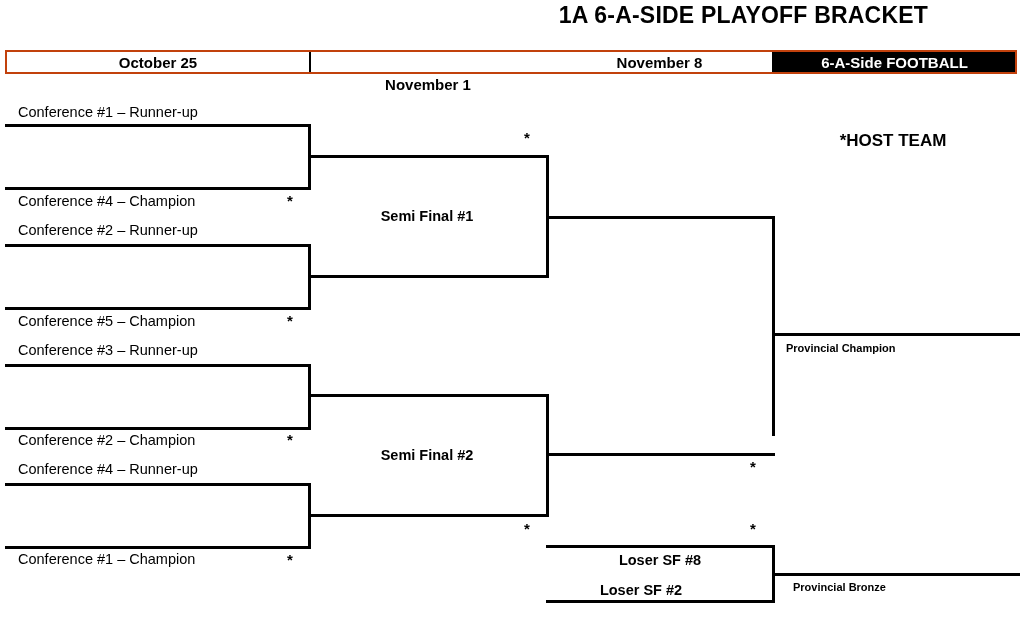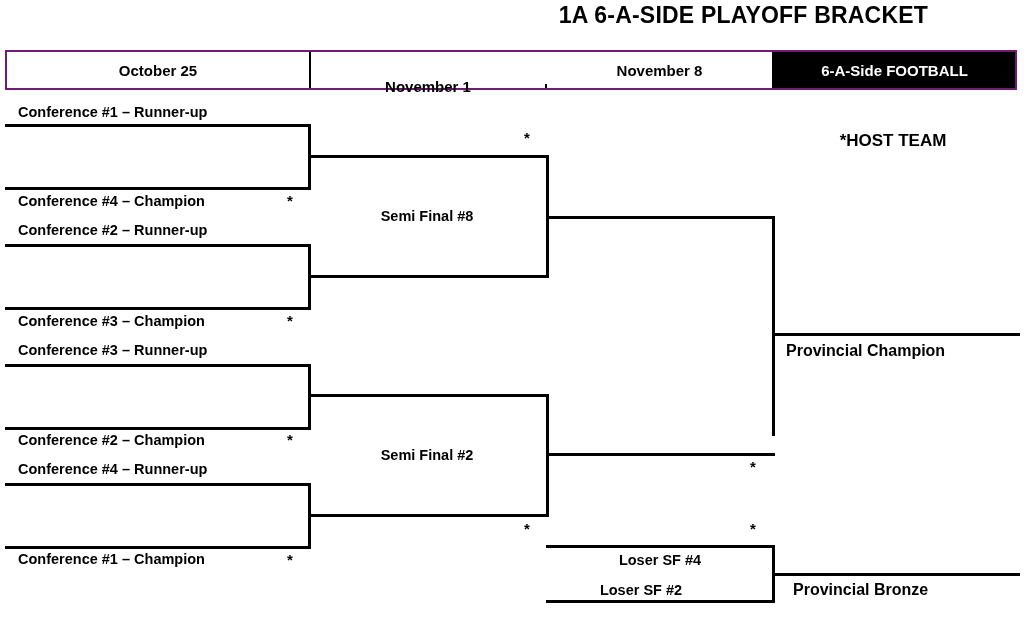--- a/index.html
+++ b/index.html
@@ -32,23 +32,23 @@
     letter-spacing: 0.2px;
     white-space: nowrap;
   }
 
   
   .header-row {
     position: absolute;
     left: 5px;
     top: 50px;
     width: 1012px;
-    height: 40px;
+    height: 24px;
     display: flex;
-    border: 2px solid #701a75;
+    border: 2px solid #c2410c;
     box-sizing: border-box;
     background: #fff;
   }
   .header-cell {
     display: flex;
     align-items: center;
     justify-content: center;
     font-size: 15px;
     font-weight: bold;
     box-sizing: border-box;
@@ -73,42 +73,42 @@
   .vline {
     position: absolute;
     background: #000000;
     width: 3px;
   }
 
   
   .seed-label {
     position: absolute;
     font-size: 14.5px;
-    font-weight: bold;
+    font-weight: normal;
     white-space: nowrap;
     line-height: 1;
   }
   .star {
     position: absolute;
     font-size: 15px;
     font-weight: bold;
     line-height: 1;
     white-space: nowrap;
   }
   .round-label {
     position: absolute;
     font-size: 14.5px;
     font-weight: bold;
     white-space: nowrap;
     line-height: 1;
     text-align: center;
   }
   .outcome-label {
     position: absolute;
-    font-size: 16px;
+    font-size: 11px;
     font-weight: bold;
     white-space: nowrap;
     line-height: 1;
   }
   .legend-label {
     position: absolute;
     font-size: 17px;
     font-weight: bold;
     white-space: nowrap;
     line-height: 1;
@@ -141,62 +141,62 @@
   <div class="hline" style="left:5px; top:124px; width:306px;"></div>
   <div class="vline" style="left:308px; top:124px; height:66px;"></div>
   <div class="hline" style="left:5px; top:187px; width:306px;"></div>
   <div class="seed-label" style="left:18px; top:194px;">Conference #4 – Champion</div>
   <div class="star" style="left:287px; top:193px;">*</div>
 
   <div class="seed-label" style="left:18px; top:223px;">Conference #2 – Runner-up</div>
   <div class="hline" style="left:5px; top:244px; width:306px;"></div>
   <div class="vline" style="left:308px; top:244px; height:66px;"></div>
   <div class="hline" style="left:5px; top:307px; width:306px;"></div>
-  <div class="seed-label" style="left:18px; top:314px;">Conference #3 – Champion</div>
+  <div class="seed-label" style="left:18px; top:314px;">Conference #5 – Champion</div>
   <div class="star" style="left:287px; top:313px;">*</div>
 
   <div class="seed-label" style="left:18px; top:343px;">Conference #3 – Runner-up</div>
   <div class="hline" style="left:5px; top:364px; width:306px;"></div>
   <div class="vline" style="left:308px; top:364px; height:66px;"></div>
   <div class="hline" style="left:5px; top:427px; width:306px;"></div>
   <div class="seed-label" style="left:18px; top:433px;">Conference #2 – Champion</div>
   <div class="star" style="left:287px; top:432px;">*</div>
 
   <div class="seed-label" style="left:18px; top:462px;">Conference #4 – Runner-up</div>
   <div class="hline" style="left:5px; top:483px; width:306px;"></div>
   <div class="vline" style="left:308px; top:483px; height:66px;"></div>
   <div class="hline" style="left:5px; top:546px; width:306px;"></div>
   <div class="seed-label" style="left:18px; top:552px;">Conference #1 – Champion</div>
   <div class="star" style="left:287px; top:552px;">*</div>
 
   <div class="star" style="left:524px; top:130px;">*</div>
   <div class="hline" style="left:308px; top:155px; width:241px;"></div>
   <div class="vline" style="left:546px; top:155px; height:123px;"></div>
   <div class="hline" style="left:308px; top:275px; width:241px;"></div>
-  <div class="round-label" style="left:308px; top:209px; width:238px;">Semi Final #8</div>
+  <div class="round-label" style="left:308px; top:209px; width:238px;">Semi Final #1</div>
 
   <div class="hline" style="left:308px; top:394px; width:241px;"></div>
   <div class="vline" style="left:546px; top:394px; height:123px;"></div>
   <div class="hline" style="left:308px; top:514px; width:241px;"></div>
   <div class="round-label" style="left:308px; top:448px; width:238px;">Semi Final #2</div>
   <div class="star" style="left:524px; top:521px;">*</div>
 
   <div class="hline" style="left:546px; top:216px; width:229px;"></div>
   <div class="vline" style="left:772px; top:216px; height:220px;"></div>
   <div class="hline" style="left:546px; top:453px; width:229px;"></div>
   <div class="star" style="left:750px; top:459px;">*</div>
 
   <div class="hline" style="left:772px; top:333px; width:248px;"></div>
   <div class="outcome-label" style="left:786px; top:343px;">Provincial Champion</div>
 
   <div class="star" style="left:750px; top:521px;">*</div>
   <div class="hline" style="left:546px; top:545px; width:229px;"></div>
   <div class="vline" style="left:772px; top:545px; height:58px;"></div>
   <div class="hline" style="left:546px; top:600px; width:229px;"></div>
-  <div class="bronze-entry" style="left:546px; top:553px; width:228px;">Loser SF #4</div>
+  <div class="bronze-entry" style="left:546px; top:553px; width:228px;">Loser SF #8</div>
   <div class="bronze-entry" style="left:527px; top:583px; width:228px;">Loser SF #2</div>
 
   <div class="hline" style="left:772px; top:573px; width:248px;"></div>
   <div class="outcome-label" style="left:793px; top:582px;">Provincial Bronze</div>
 
   <div class="legend-label" style="left:773px; top:132px; width:240px;">*HOST TEAM</div>
 
 </div>
 
 </body></html>

